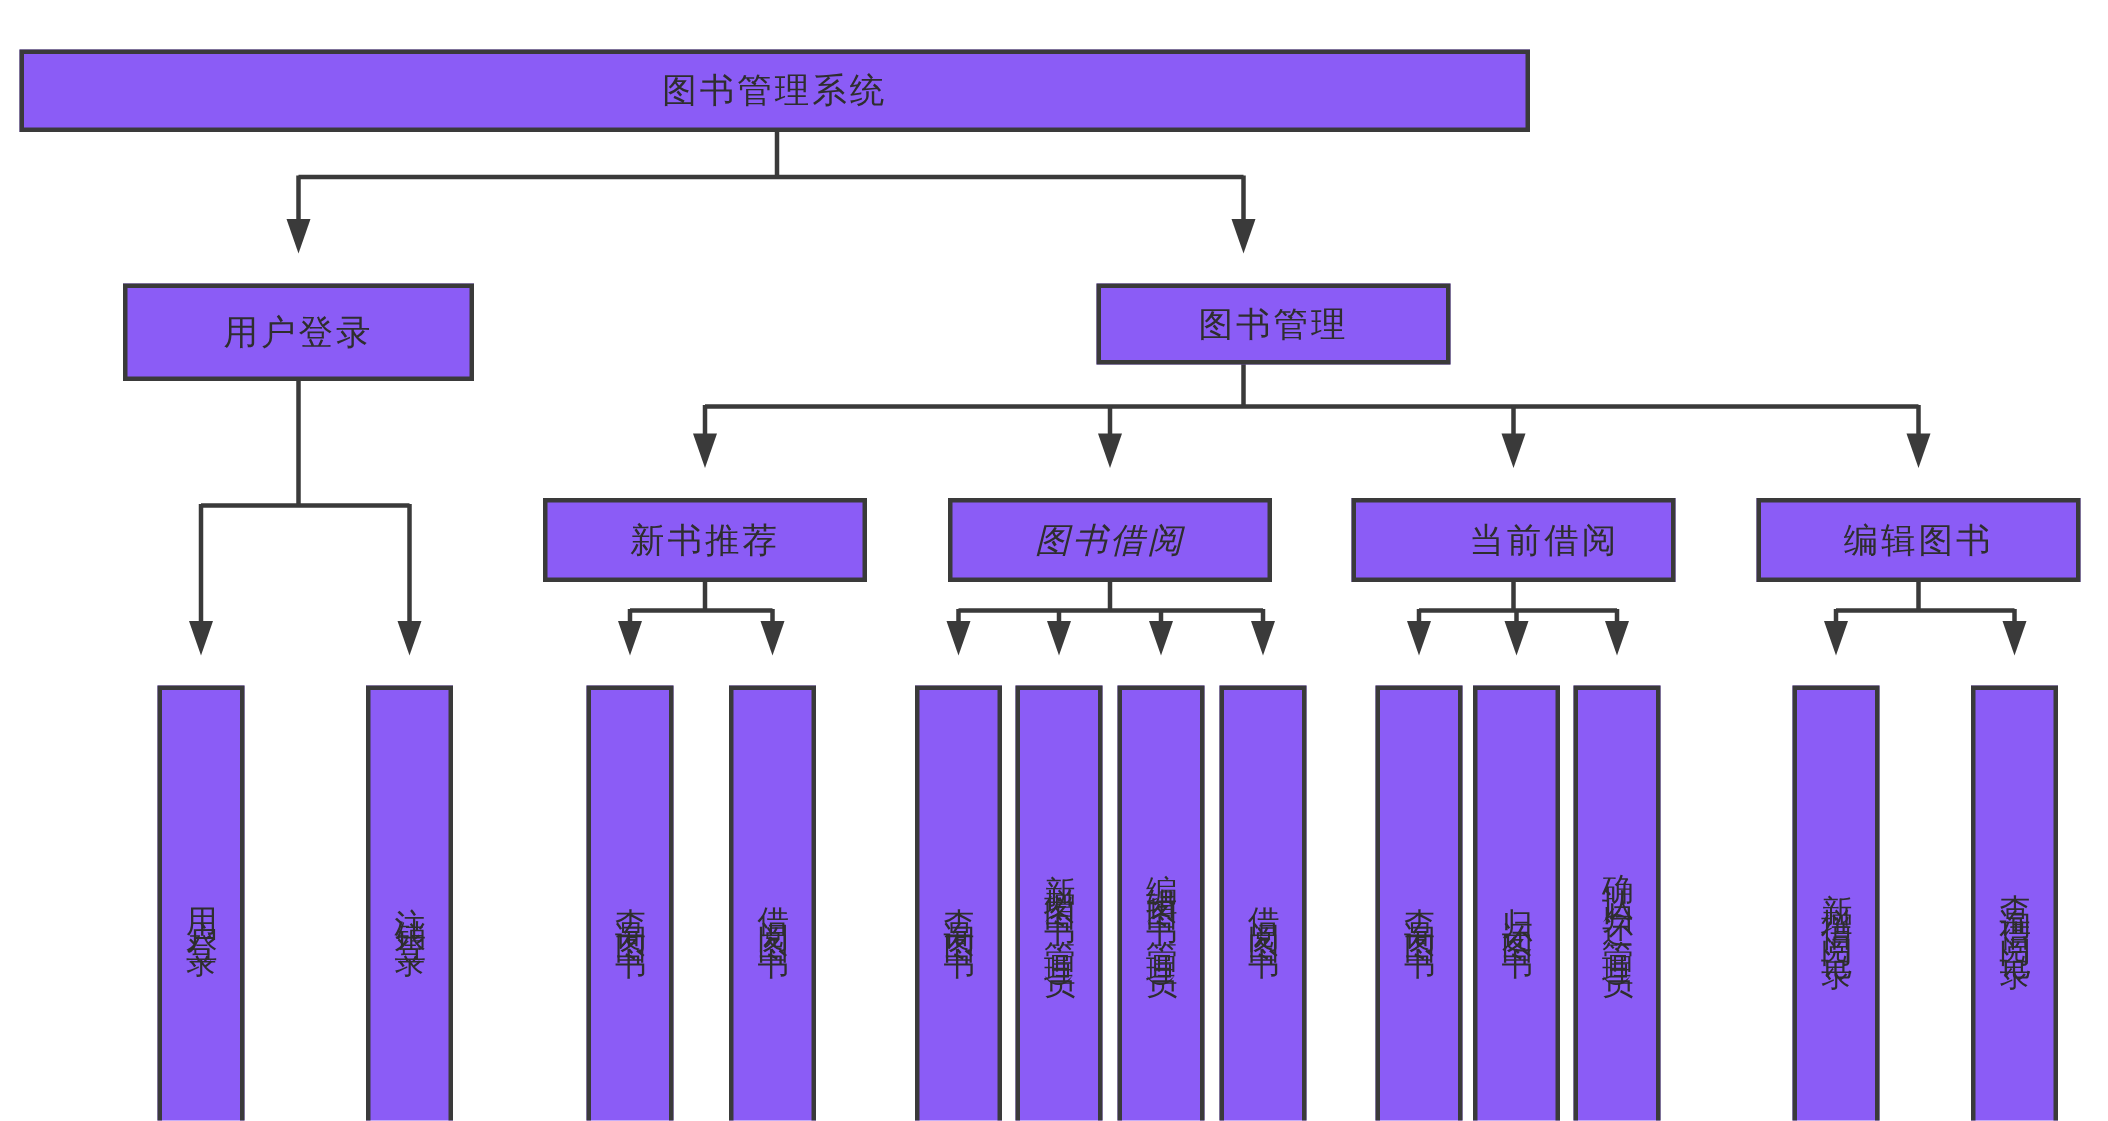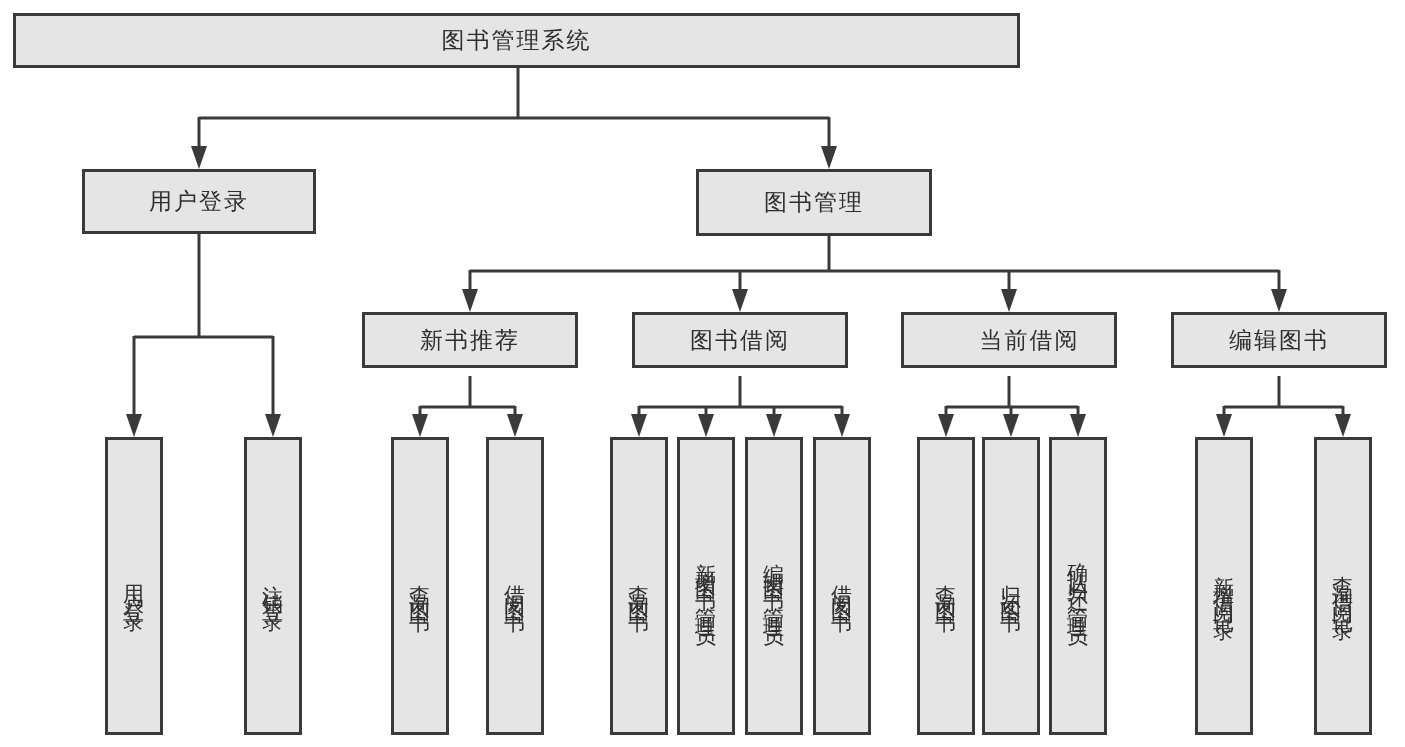--- a/index.html
+++ b/index.html
@@ -4,30 +4,30 @@
 <style>
   html,body{margin:0;padding:0;background:#ffffff;}
   body{
     font-family:"Liberation Sans","DejaVu Sans",sans-serif;
     width:1405px;height:747px;overflow:hidden;
   }
   #stage{position:relative;width:1405px;height:747px;background:#ffffff;}
   svg.connectors{position:absolute;left:0;top:0;z-index:0;pointer-events:none;}
   .node{
     position:absolute;z-index:1;box-sizing:border-box;
-    background:#e5e5e5;border:3px solid #3a3a3a;color:#2e2e2e;
+    background:#8b5cf6;border:3px solid #3a3a3a;color:#2e2e2e;
     display:flex;align-items:center;justify-content:center;
-    font-size:23px;letter-spacing:2px;white-space:nowrap;
+    font-size:23px;letter-spacing:2px;white-space:nowrap;margin-top:20px;
   }
   .node.root{left:13px;top:13px;width:1007px;height:55px;}
   .node.l2a{left:82px;top:169px;width:234px;height:65px;}
-  .node.l2b{left:696px;top:169px;width:236px;height:67px;}
+  .node.l2b{left:731px;top:169px;width:236px;height:54px;}
   .node.l3{top:312px;width:216px;height:56px;}
   .node.l3.p0{left:362px;}
-  .node.l3.p1{left:632px;}
+  .node.l3.p1{left:632px;font-style:italic;}
   .node.l3.p2{left:901px;padding-left:41px;}
   .node.l3.p3{left:1171px;}
   .node.leaf{
     top:437px;width:58px;height:298px;border-width:3px;
     font-size:21px;letter-spacing:9px;
   }
   .leaf .vtext{
     writing-mode:vertical-rl;text-orientation:mixed;
     line-height:1;display:block;
   }

